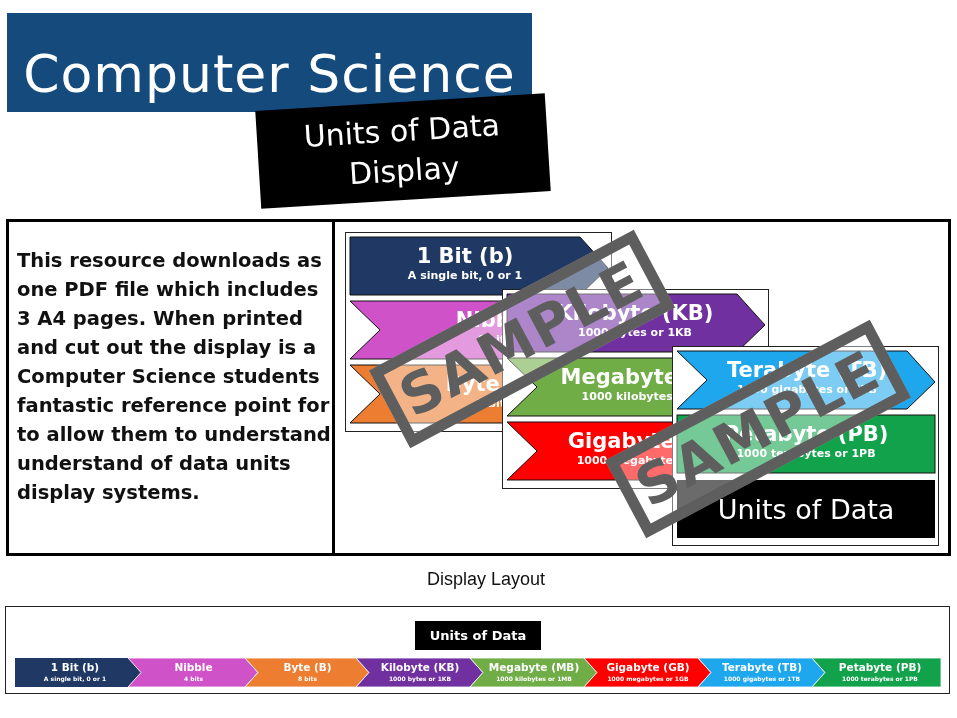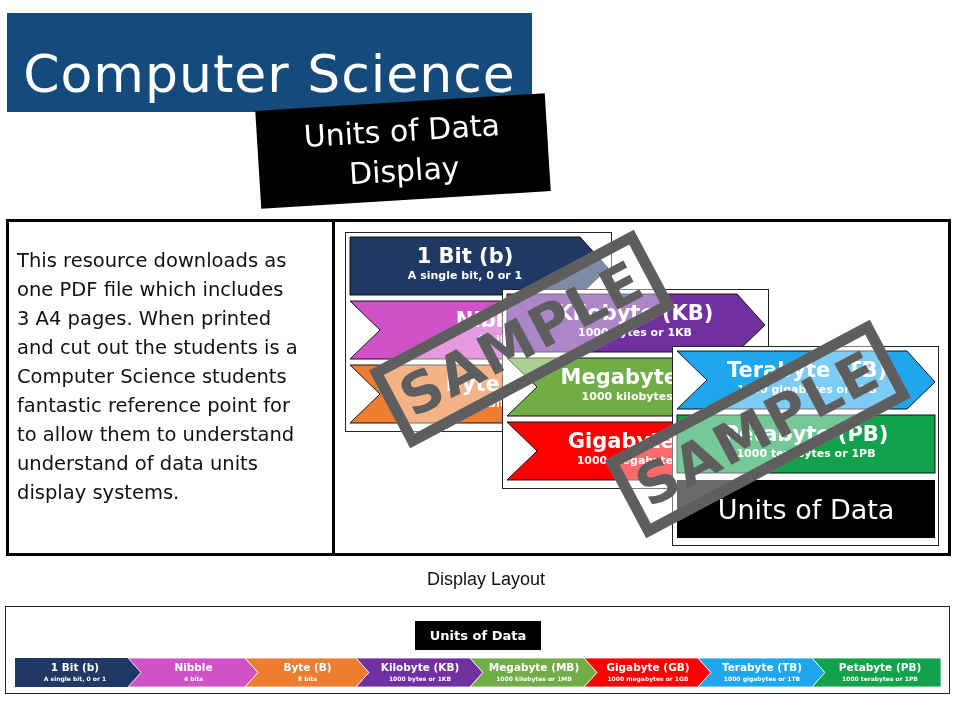--- a/index.html
+++ b/index.html
@@ -8,21 +8,21 @@
   .title-box { position:absolute; left:7px; top:13px; width:525px; height:99px; background:#144a7c; }
   .title-text { position:absolute; left:0; top:0; width:100%; height:100%; display:flex; align-items:center; justify-content:center; color:#fff; font-size:52px; letter-spacing:1px; padding-top:23px; box-sizing:border-box; }
 
   .subtitle-box { position:absolute; left:258px; top:102px; width:290px; height:98px; background:#000; transform:rotate(-3.5deg); transform-origin:center; }
   .subtitle-text { position:absolute; inset:0; display:flex; flex-direction:column; align-items:center; justify-content:center; color:#fff; font-size:30px; line-height:40px; text-align:center; }
 
   .main-frame { position:absolute; left:6px; top:219px; width:945px; height:337px; border:3px solid #000; box-sizing:border-box; }
   .divider { position:absolute; left:332px; top:219px; width:3px; height:337px; background:#000; }
 
   .desc { position:absolute; left:17px; top:246px; width:310px; font-size:19.5px; line-height:29px; color:#111; }
-  .desc span { display:block; white-space:nowrap; }
+  .desc span { display:block; white-space:nowrap;font-weight:bold; }
 
   .page { position:absolute; background:#fff; border:1px solid #222; }
   .banner { position:absolute; color:#fff; text-align:center; box-sizing:border-box; }
   .banner .b-title { display:block; font-size:21px; line-height:26px; font-weight:bold; }
   .banner .b-sub { display:block; font-size:11px; line-height:14px; font-weight:bold; }
 
   .sample { position:absolute; border:11px solid #5e5e5e; color:#5e5e5e; font-weight:bold; font-size:56px; line-height:64px; letter-spacing:2px; display:flex; align-items:center; justify-content:center; box-sizing:border-box; background:rgba(255,255,255,0.42); }
 
   .layout-label { position:absolute; left:0; top:569px; width:972px; text-align:center; font-family:"Liberation Sans", sans-serif; font-size:18px; color:#111; }
   .layout-frame { position:absolute; left:5px; top:606px; width:945px; height:88px; border:1.5px solid #222; box-sizing:border-box; }
@@ -45,21 +45,21 @@
   </div>
 </div>
 
 <div class="main-frame"></div>
 <div class="divider"></div>
 
 <div class="desc">
   <span>This resource downloads as</span>
   <span>one PDF file which includes</span>
   <span>3 A4 pages. When printed</span>
-  <span>and cut out the students is a</span>
+  <span>and cut out the display is a</span>
   <span>Computer Science students</span>
   <span>fantastic reference point for</span>
   <span>to allow them to understand</span>
   <span>understand of data units</span>
   <span>display systems.</span>
 </div>
 
 <div class="page" style="left:345px;top:232px;width:265px;height:198px;">
   <svg width="265" height="198" style="position:absolute;left:0;top:0">
     <polygon points="4,4 234,4 262,35 234,62 4,62" fill="#1f3864" stroke="#111" stroke-width="1"></polygon>

